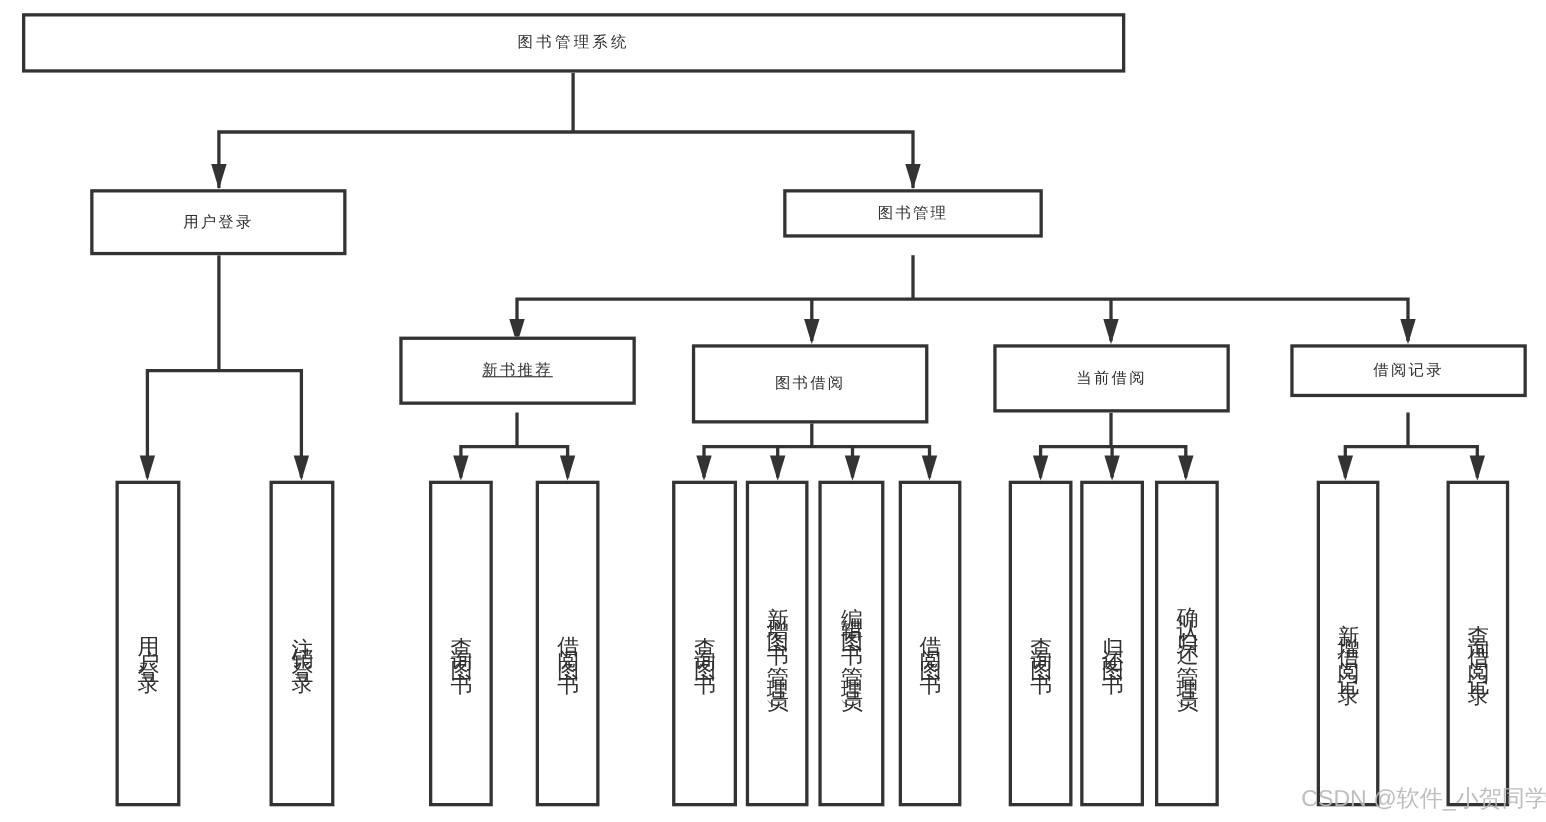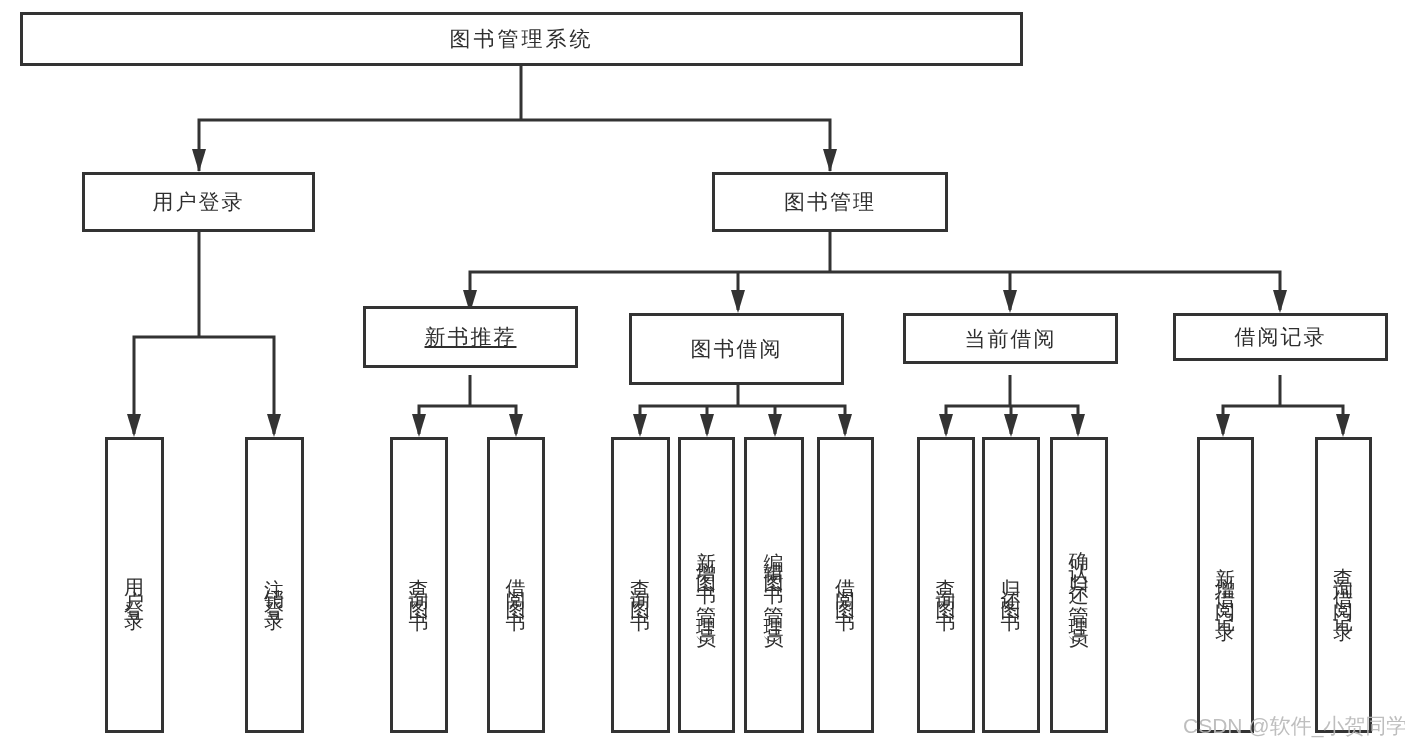--- a/index.html
+++ b/index.html
@@ -9,21 +9,21 @@
     background:var(--background);
     font-family:"Liberation Sans", sans-serif;
     overflow:hidden;
   }
   #canvas { position:absolute; inset:0; }
   #connectors { position:absolute; left:0; top:0; color:var(--line); }
   .box {
     position:absolute; box-sizing:border-box;
     border:3px solid var(--line); background:#fff;
     display:flex; align-items:center; justify-content:center;
-    color:var(--text); font-size:21px; letter-spacing:2px;
+    color:var(--text); font-size:14px; letter-spacing:2px;
     white-space:nowrap;
   }
   .vbox {
     position:absolute; box-sizing:border-box;
     border:3px solid var(--line); background:#fff;
     display:flex; align-items:center; justify-content:center;
     color:var(--text); font-size:20px;
     top:437px; height:296px;
   }
   .vtext {
@@ -86,31 +86,31 @@
     </g>
   </svg>
 
   <div class="box" style="left:20px; top:12px; width:1003px; height:54px; letter-spacing:3px;">
     <span>图书管理系统</span>
   </div>
 
   <div class="box" style="left:82px; top:172px; width:233px; height:60px;">
     <span>用户登录</span>
   </div>
-  <div class="box" style="left:712px; top:172px; width:236px; height:60px;">
+  <div class="box" style="left:712px; top:172px; width:236px; height:44px;">
     <span>图书管理</span>
   </div>
 
   <div class="box" style="left:363px; top:306px; width:215px; height:62px;text-decoration:underline;">
     <span>新书推荐</span>
   </div>
   <div class="box" style="left:629px; top:313px; width:215px; height:72px;">
     <span>图书借阅</span>
   </div>
-  <div class="box" style="left:903px; top:313px; width:215px; height:51px;">
+  <div class="box" style="left:903px; top:313px; width:215px; height:62px;">
     <span>当前借阅</span>
   </div>
   <div class="box" style="left:1173px; top:313px; width:215px; height:48px;">
     <span>借阅记录</span>
   </div>
 
   <div class="vbox" style="left:105px; width:59px;">
     <span class="vtext">用户登录</span>
   </div>
   <div class="vbox" style="left:245px; width:59px;">

